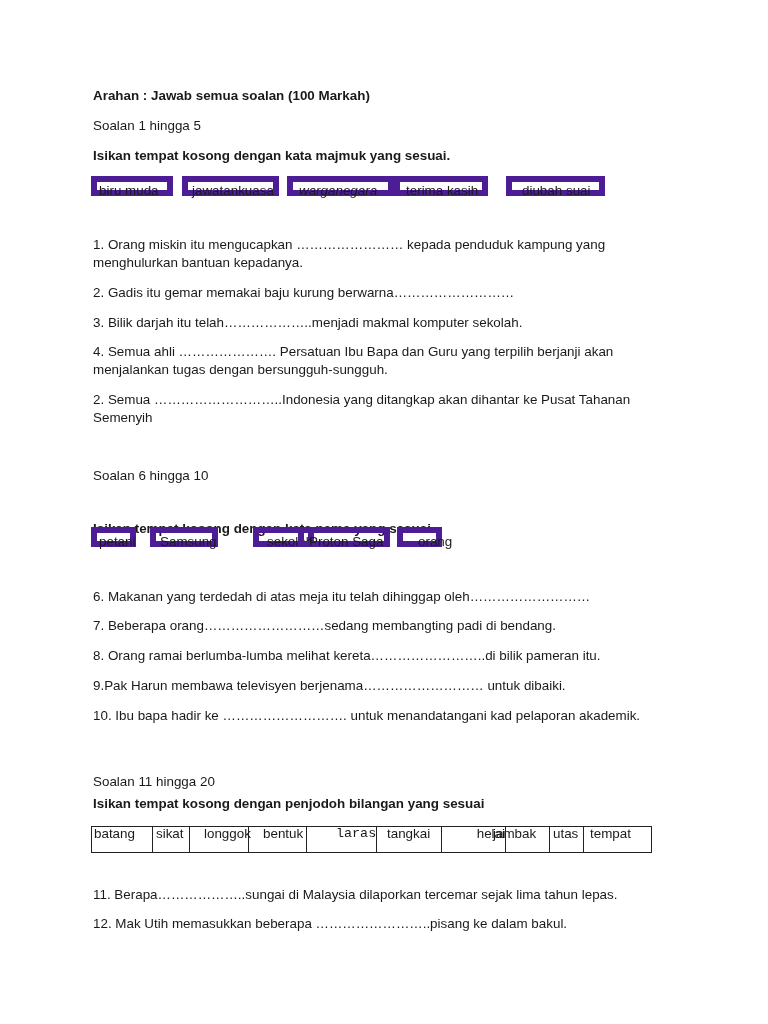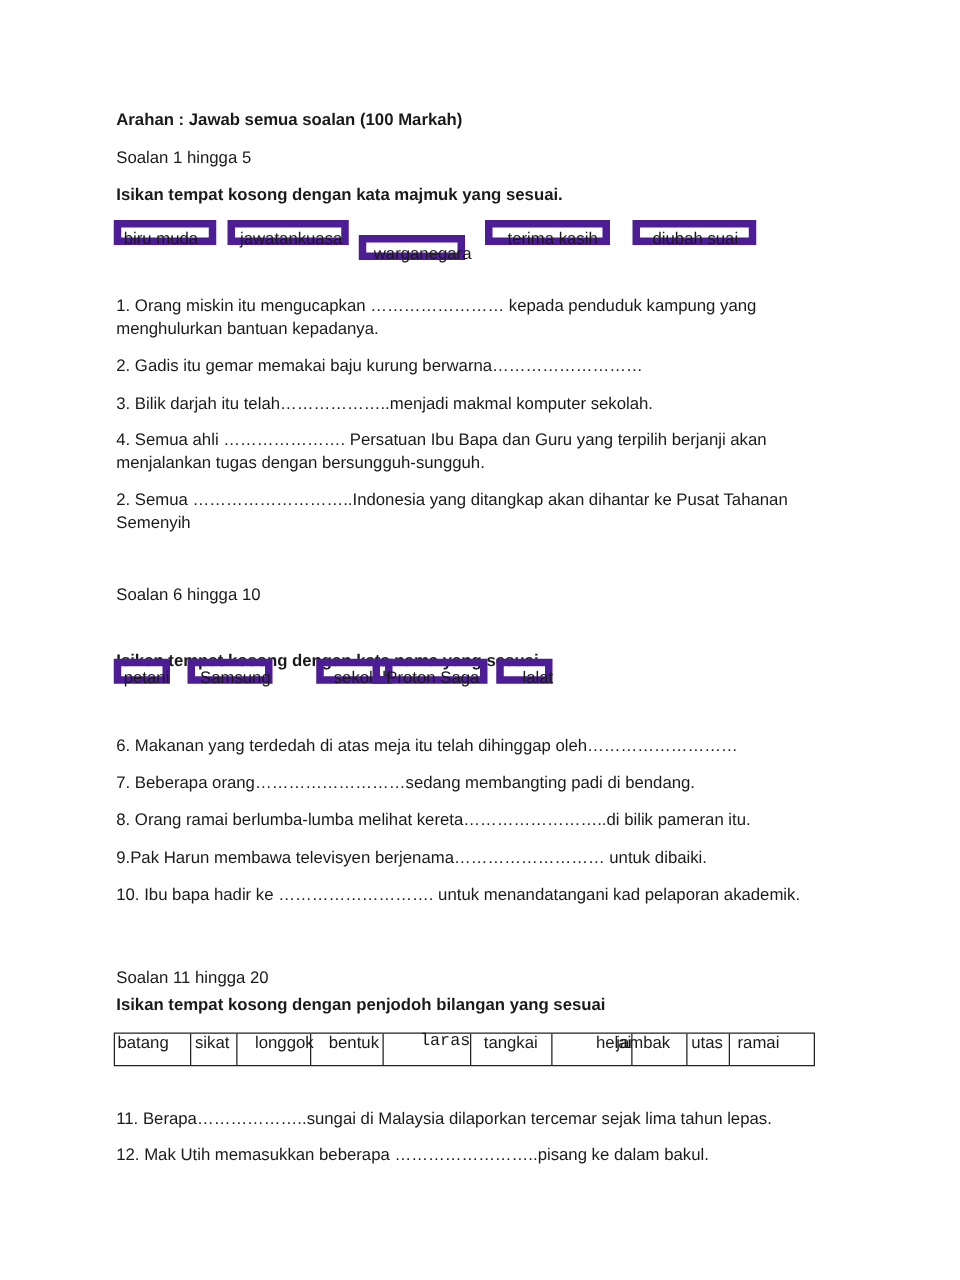--- a/index.html
+++ b/index.html
@@ -28,40 +28,40 @@
 <body>
 
 <div class="abs bold" style="left:93px; top:88px;">Arahan : Jawab semua soalan (100 Markah)</div>
 
 <div class="abs" style="left:93px; top:118px;">Soalan 1 hingga 5</div>
 <div class="abs bold" style="left:93px; top:148px;">Isikan tempat kosong dengan kata majmuk yang sesuai.</div>
 
 <div>
   <div class="box" style="left:91px; top:176px; width:82px;">biru muda</div>
   <div class="box" style="left:182px; top:176px; width:97px; padding-left:4px;">jawatankuasa</div>
-  <div class="box" style="left:287px; top:188px; width:85px; padding-left:6px;">warganegara</div>
+  <div class="box" style="left:287px; top:176px; width:113px; padding-left:6px;font-style:italic;">warganegara</div>
   <div class="box" style="left:388px; top:176px; width:100px; padding-left:12px;">terima kasih</div>
   <div class="box" style="left:506px; top:176px; width:99px; padding-left:10px;">diubah suai</div>
 </div>
 
 <div class="para" style="top:236px;">1. Orang miskin itu mengucapkan …………………… kepada penduduk kampung yang menghulurkan bantuan kepadanya.</div>
 <div class="para" style="top:284px;">2. Gadis itu gemar memakai baju kurung berwarna………………………</div>
 <div class="para" style="top:314px;">3. Bilik darjah itu telah………………..menjadi makmal komputer sekolah.</div>
 <div class="para" style="top:343px; width:570px;">4. Semua ahli …………………. Persatuan Ibu Bapa dan Guru yang terpilih berjanji akan menjalankan tugas dengan bersungguh-sungguh.</div>
 <div class="para" style="top:391px; width:580px;">2. Semua ………………………..Indonesia yang ditangkap akan dihantar ke Pusat Tahanan Semenyih</div>
 
 <div class="abs" style="left:93px; top:468px;">Soalan 6 hingga 10</div>
 <div class="abs bold" style="left:93px; top:498px;margin-top:23px;">Isikan tempat kosong dengan kata nama yang sesuai.</div>
 
 <div>
   <div class="box" style="left:91px; top:527px; width:45px;">petani</div>
   <div class="box" style="left:150px; top:527px; width:68px; padding-left:4px;">Samsung</div>
   <div class="box" style="left:226px; top:527px; width:61px; padding-left:8px;margin-left:27px;">sekolah</div>
   <div class="box" style="left:298px; top:527px; width:92px; padding-left:5px;">Proton Saga</div>
-  <div class="box" style="left:397px; top:527px; width:45px; padding-left:15px;">lalat</div>
+  <div class="box" style="left:397px; top:527px; width:45px; padding-left:15px;">orang</div>
 </div>
 
 <div class="para" style="top:588px;">6. Makanan yang terdedah di atas meja itu telah dihinggap oleh………………………</div>
 <div class="para" style="top:617px;">7. Beberapa orang………………………sedang membangting padi di bendang.</div>
 <div class="para" style="top:647px;">8. Orang ramai berlumba-lumba melihat kereta……………………..di bilik pameran itu.</div>
 <div class="para" style="top:677px;">9.Pak Harun membawa televisyen berjenama……………………… untuk dibaiki.</div>
 <div class="para" style="top:707px;">10. Ibu bapa hadir ke ………………………. untuk menandatangani kad pelaporan akademik.</div>
 
 <div class="abs" style="left:93px; top:774px;">Soalan 11 hingga 20</div>
 <div class="abs bold" style="left:93px; top:796px;">Isikan tempat kosong dengan penjodoh bilangan yang sesuai</div>
@@ -69,17 +69,17 @@
 <div class="table">
   <div class="cell" style="left:0; width:61px;">batang</div>
   <div class="cell" style="left:61px; width:37px; padding-left:3px;">sikat</div>
   <div class="cell" style="left:98px; width:59px; padding-left:14px;">longgok</div>
   <div class="cell" style="left:157px; width:58px; padding-left:14px;">bentuk</div>
   <div class="cell" style="left:235px; width:50px; padding-left:9px;font-family:Liberation Mono, monospace;">laras</div>
   <div class="cell" style="left:285px; width:65px; padding-left:10px;">tangkai</div>
   <div class="cell" style="left:368px; width:46px; padding-left:10px;text-align:right;">helai</div>
   <div class="cell" style="left:396px; width:62px; padding-left:5px;">jambak</div>
   <div class="cell" style="left:458px; width:34px; padding-left:3px;">utas</div>
-  <div class="cell" style="left:492px; width:67px; padding-left:6px;">ramai</div>
+  <div class="cell" style="left:492px; width:67px; padding-left:6px;">tempat</div>
 </div>
 
 <div class="para" style="top:886px;">11. Berapa………………..sungai di Malaysia dilaporkan tercemar sejak lima tahun lepas.</div>
 <div class="para" style="top:915px;">12. Mak Utih memasukkan beberapa ……………………..pisang ke dalam bakul.</div>
 
 </body></html>

